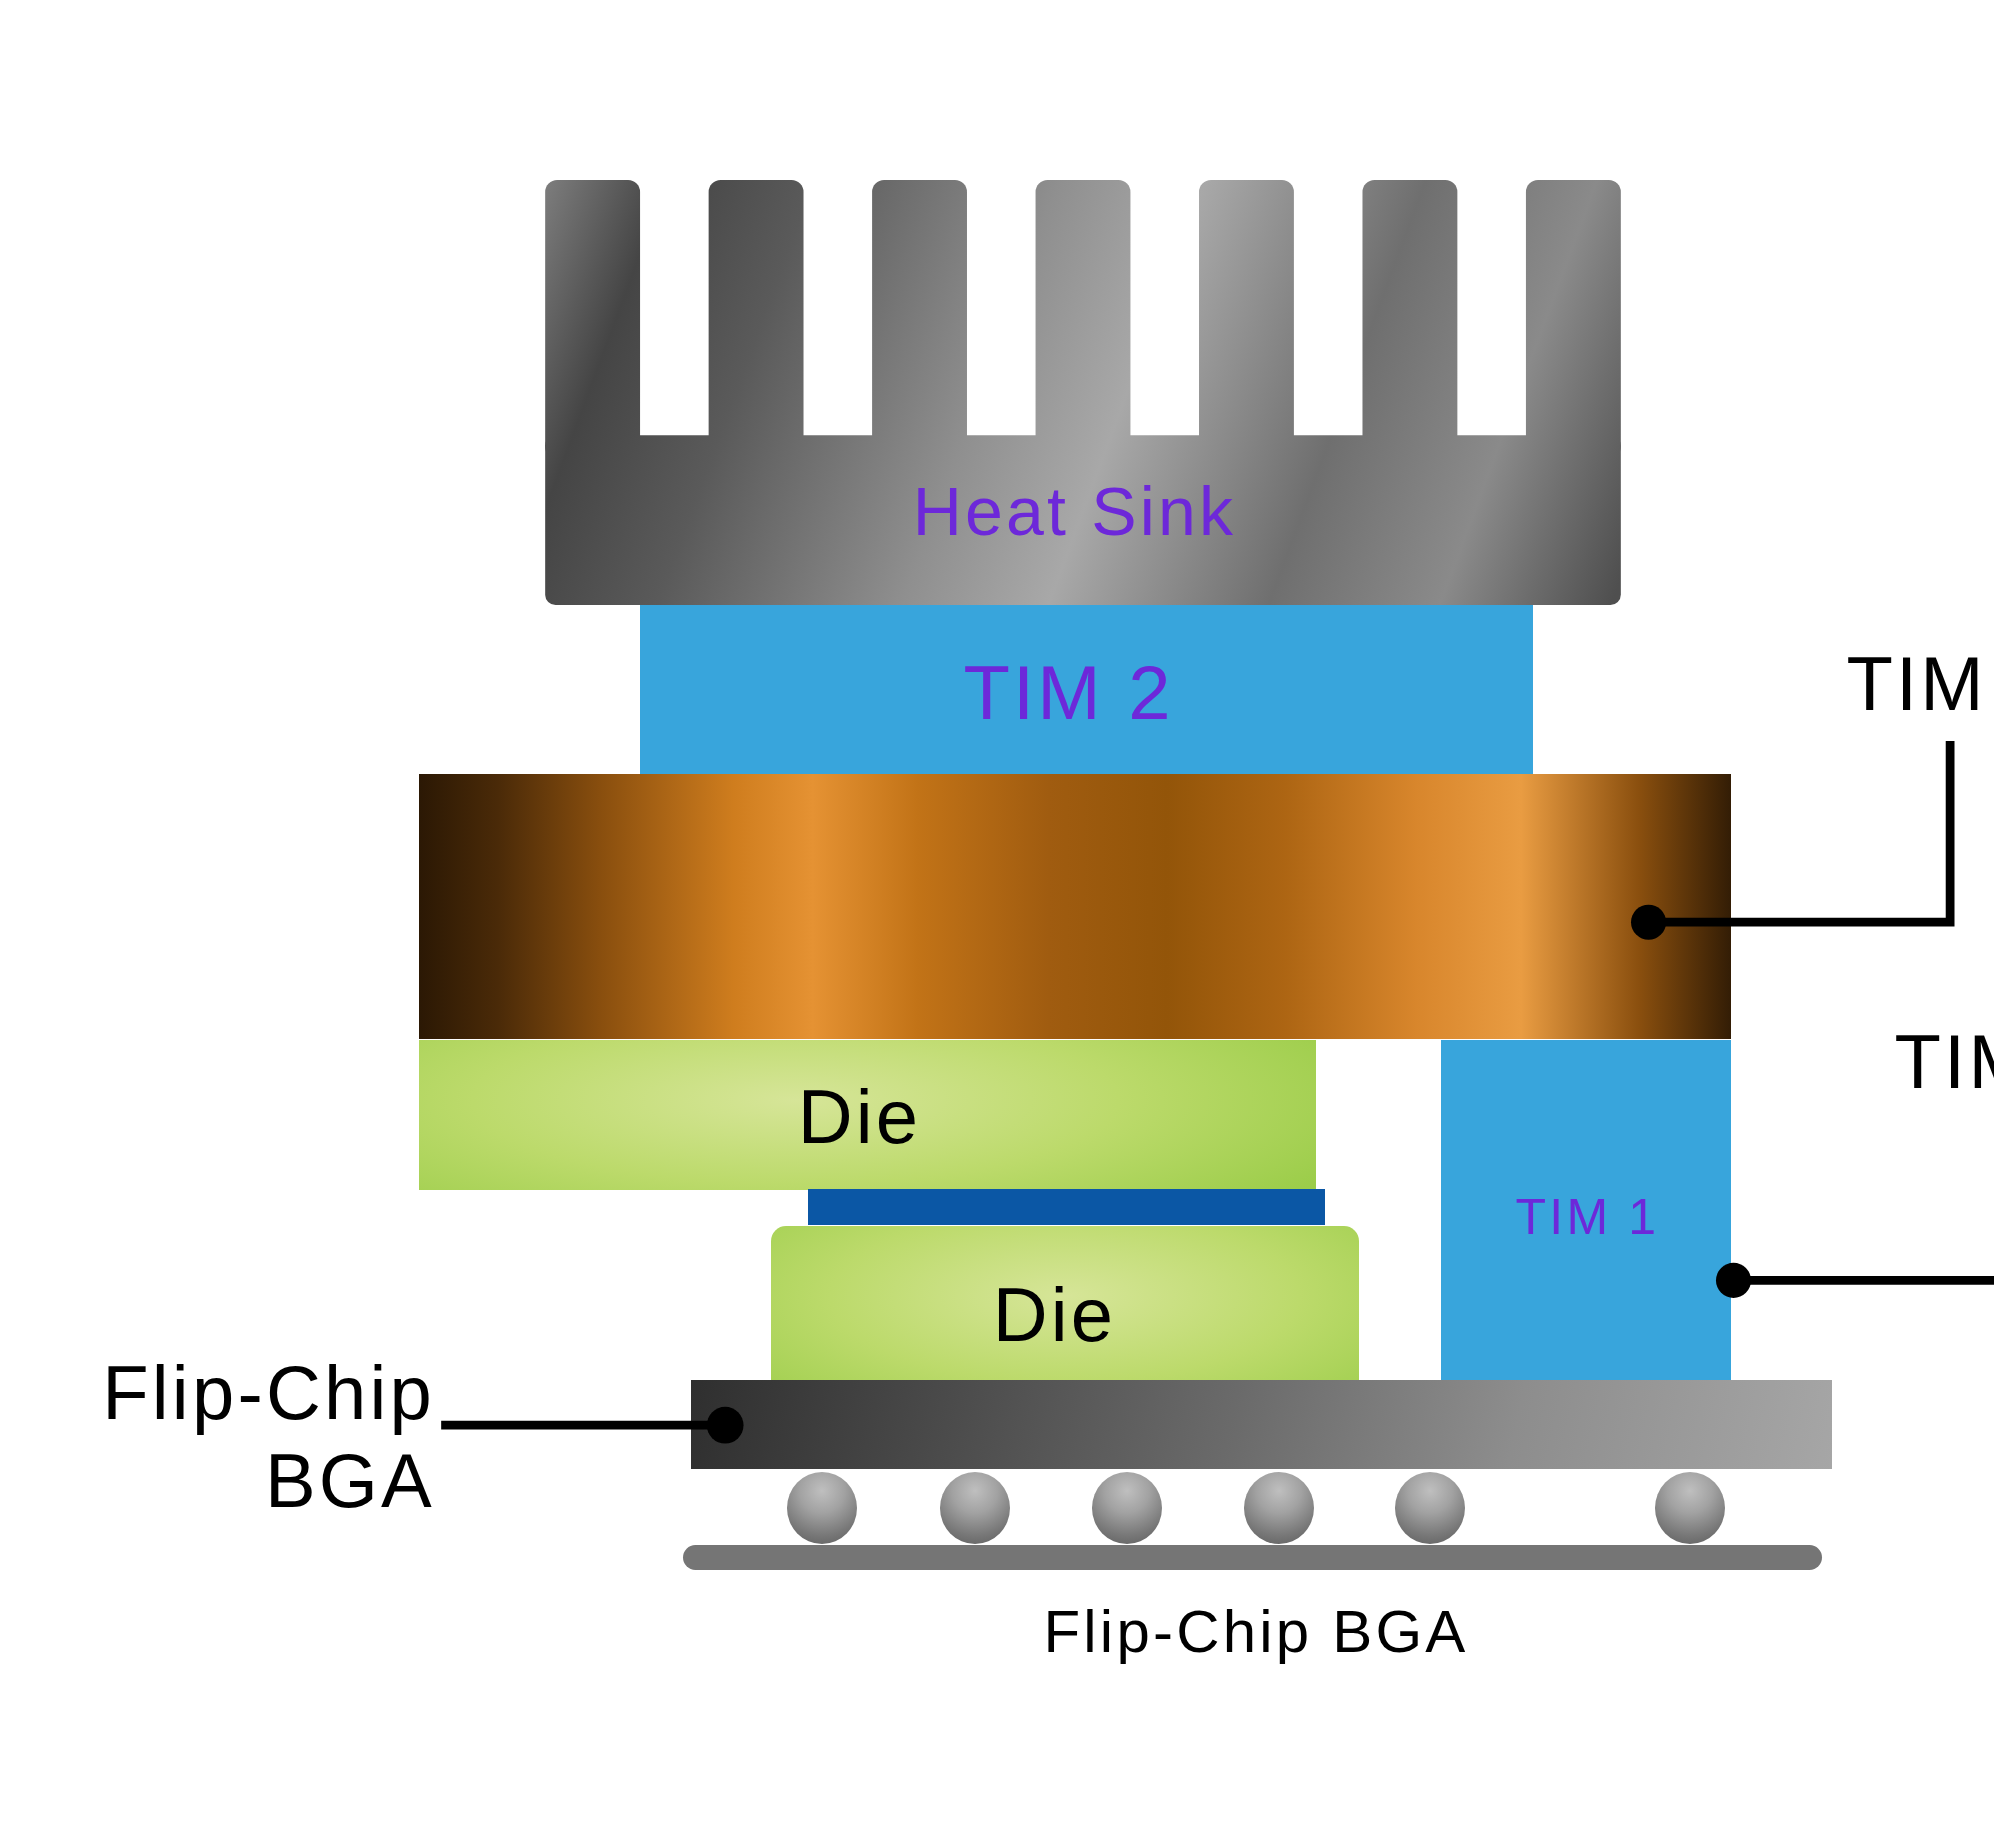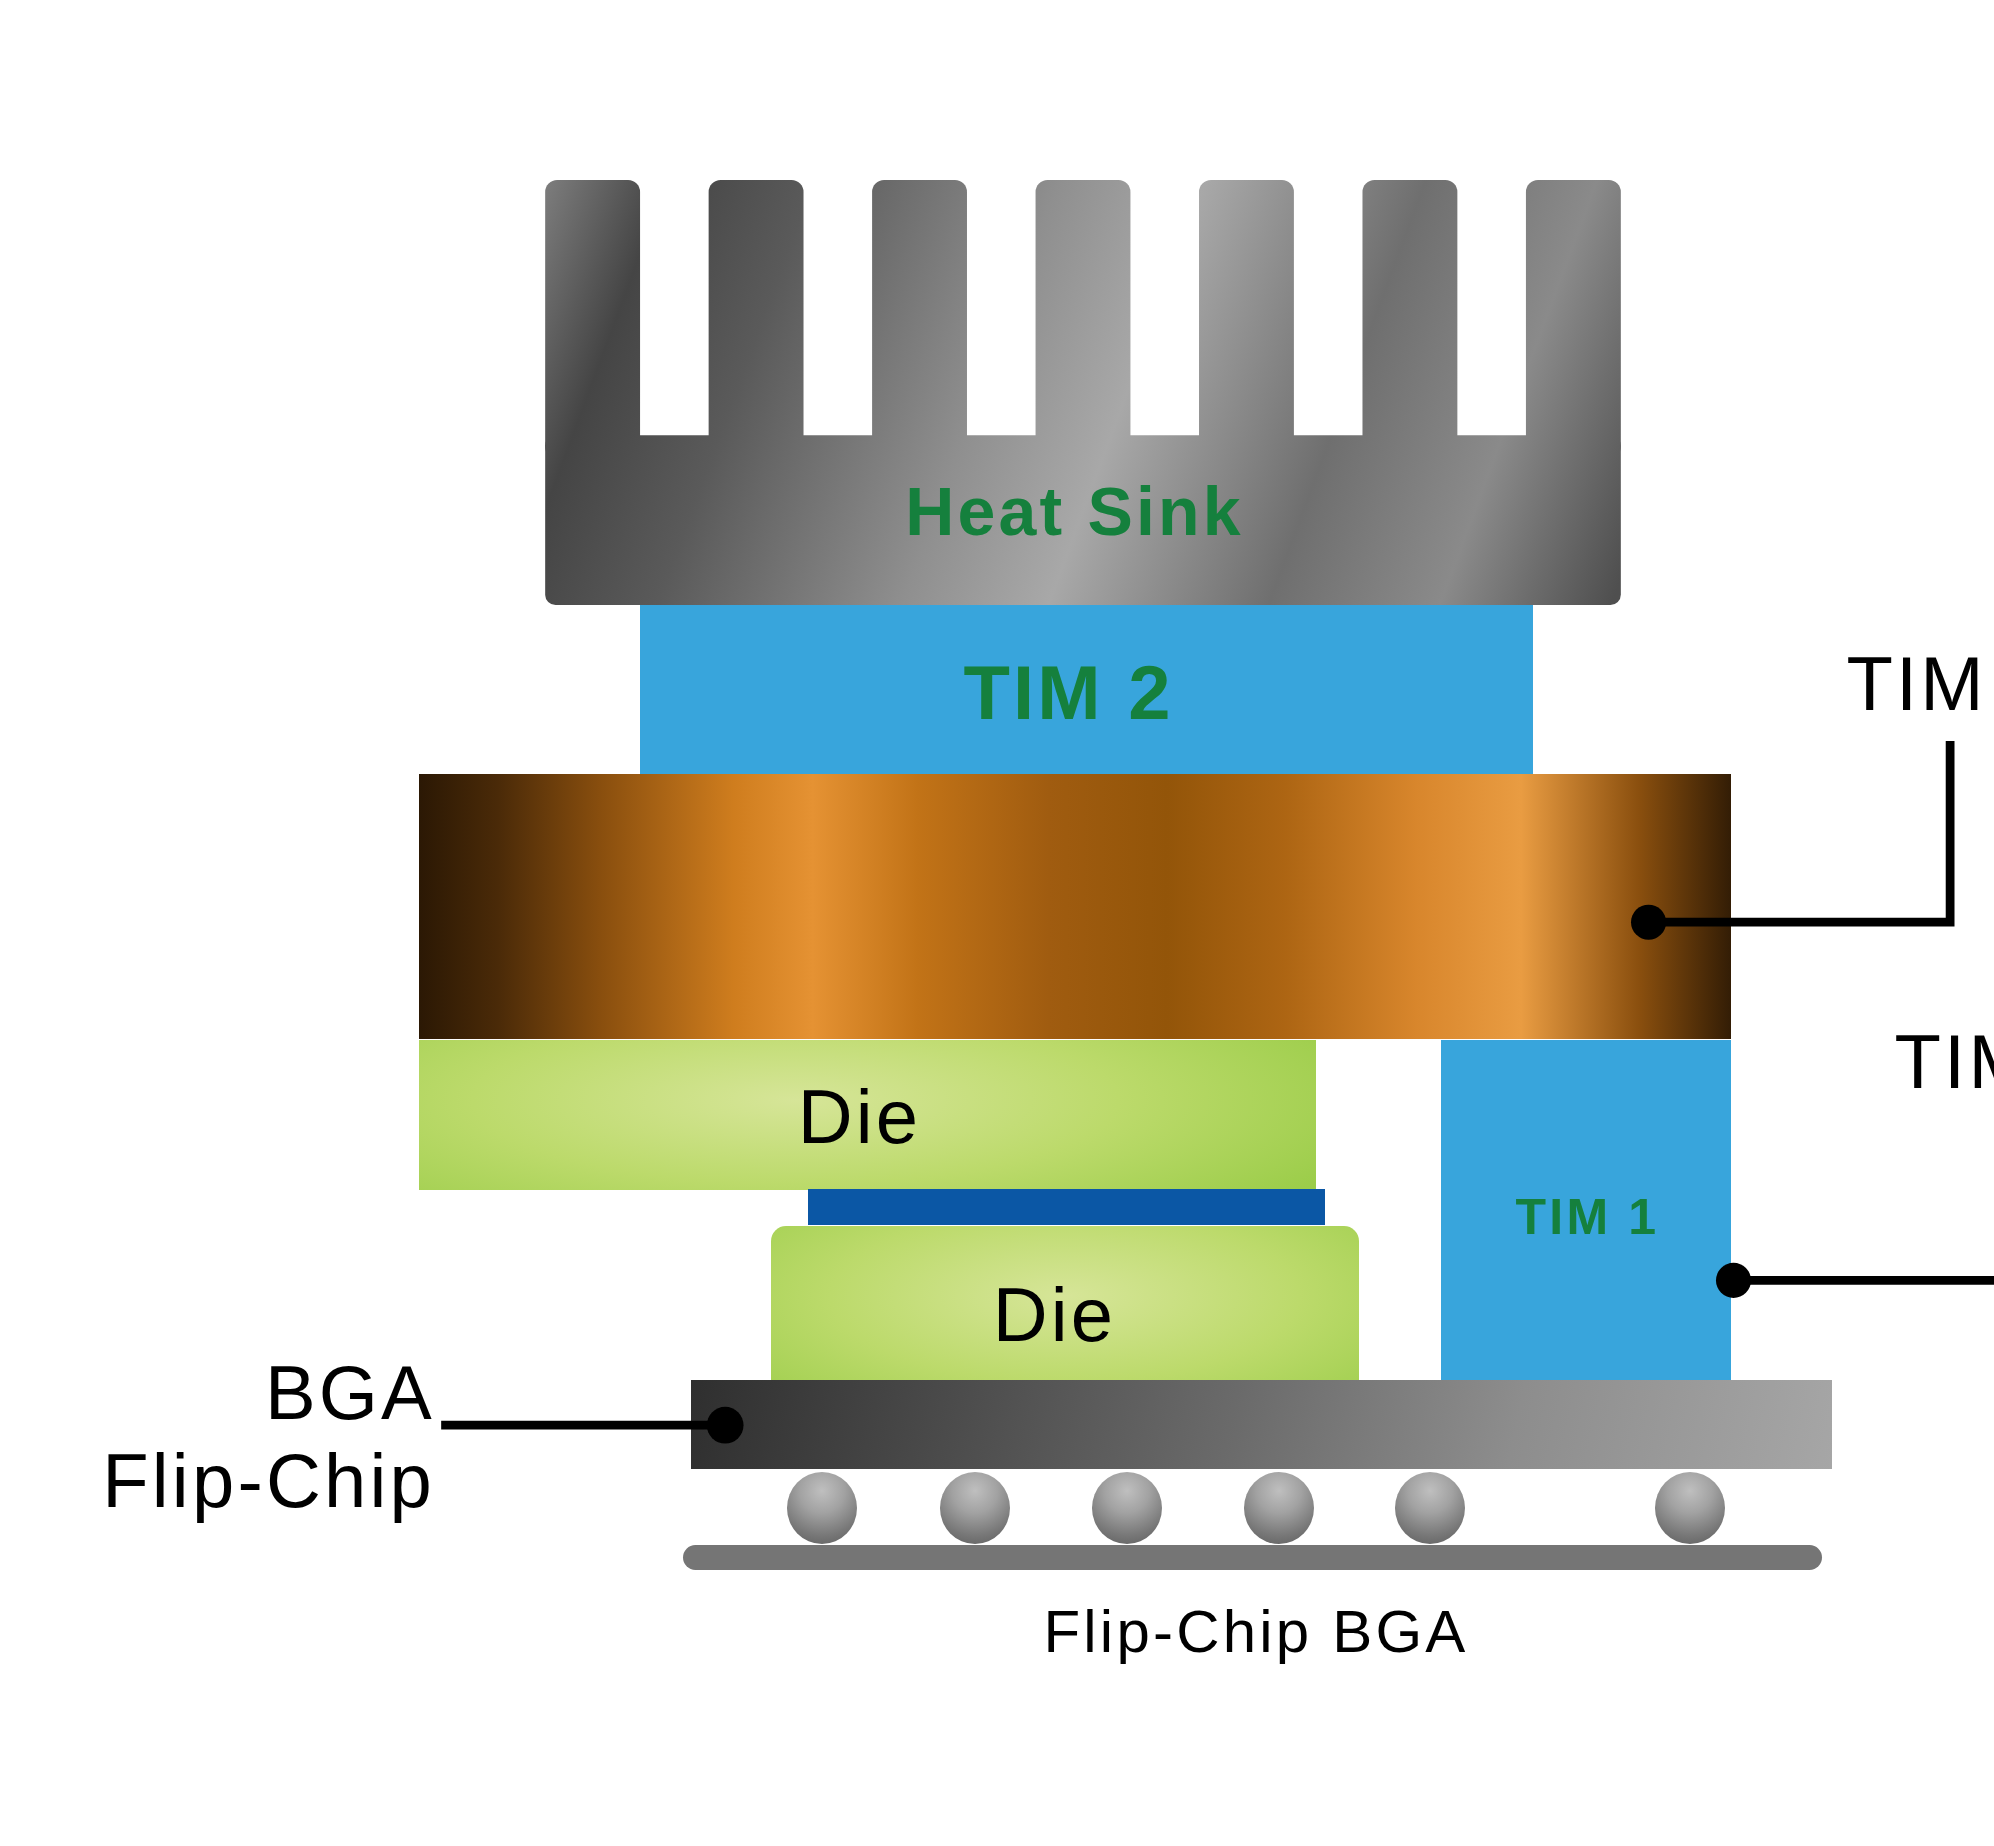--- a/index.html
+++ b/index.html
@@ -9,21 +9,21 @@
     height:1846px;
     background:#ffffff;
     overflow:hidden;
     font-family:"Liberation Sans", sans-serif;
   }
   .abs{position:absolute;}
   .lbl{
     display:flex;align-items:center;justify-content:center;
     letter-spacing:3.2px;white-space:nowrap;color:#000;
   }
-  .lbl.white{color:#15803d;font-weight:bold;}
+  .lbl.white{color:#6d28d9;}
 
   
   .tim2-layer{
     left:640px;top:605px;width:893px;height:169px;
     background:#38a5dc;
   }
   .copper-layer{
     left:419px;top:774px;width:1312px;height:265px;
     background:linear-gradient(to right,
       #2b1804 0%, #4a2a08 6%, #8a4f0e 14%, #cf7d1e 24%, #e59233 30%,
@@ -129,22 +129,22 @@
   <div class="abs solder-ball" style="left:1395px;"></div>
   <div class="abs solder-ball" style="left:1655px;"></div>
 
   <div class="abs pcb-bar"></div>
 
   <div class="abs lbl" style="left:957px;top:1587px;width:598px;height:88px;font-size:60px;">
     <span>Flip-Chip BGA</span>
   </div>
 
   <div class="abs" style="left:36px;top:1349px;width:399px;font-size:76px;letter-spacing:3.2px;text-align:right;line-height:88px;color:#000;">
+    <div>Flip-Chip</div>
     <div>BGA</div>
-    <div>Flip-Chip</div>
   </div>
 
   <div class="abs lbl" style="left:1752px;top:639px;width:399px;height:88px;font-size:76px;">
     <span>TIM 2</span>
   </div>
   <div class="abs lbl" style="left:1835px;top:1017px;width:399px;height:88px;font-size:76px;">
     <span>TIM 1.5</span>
   </div>
 
   <svg class="abs callout-svg" width="2349" height="1846" viewBox="0 0 5887 4628">

